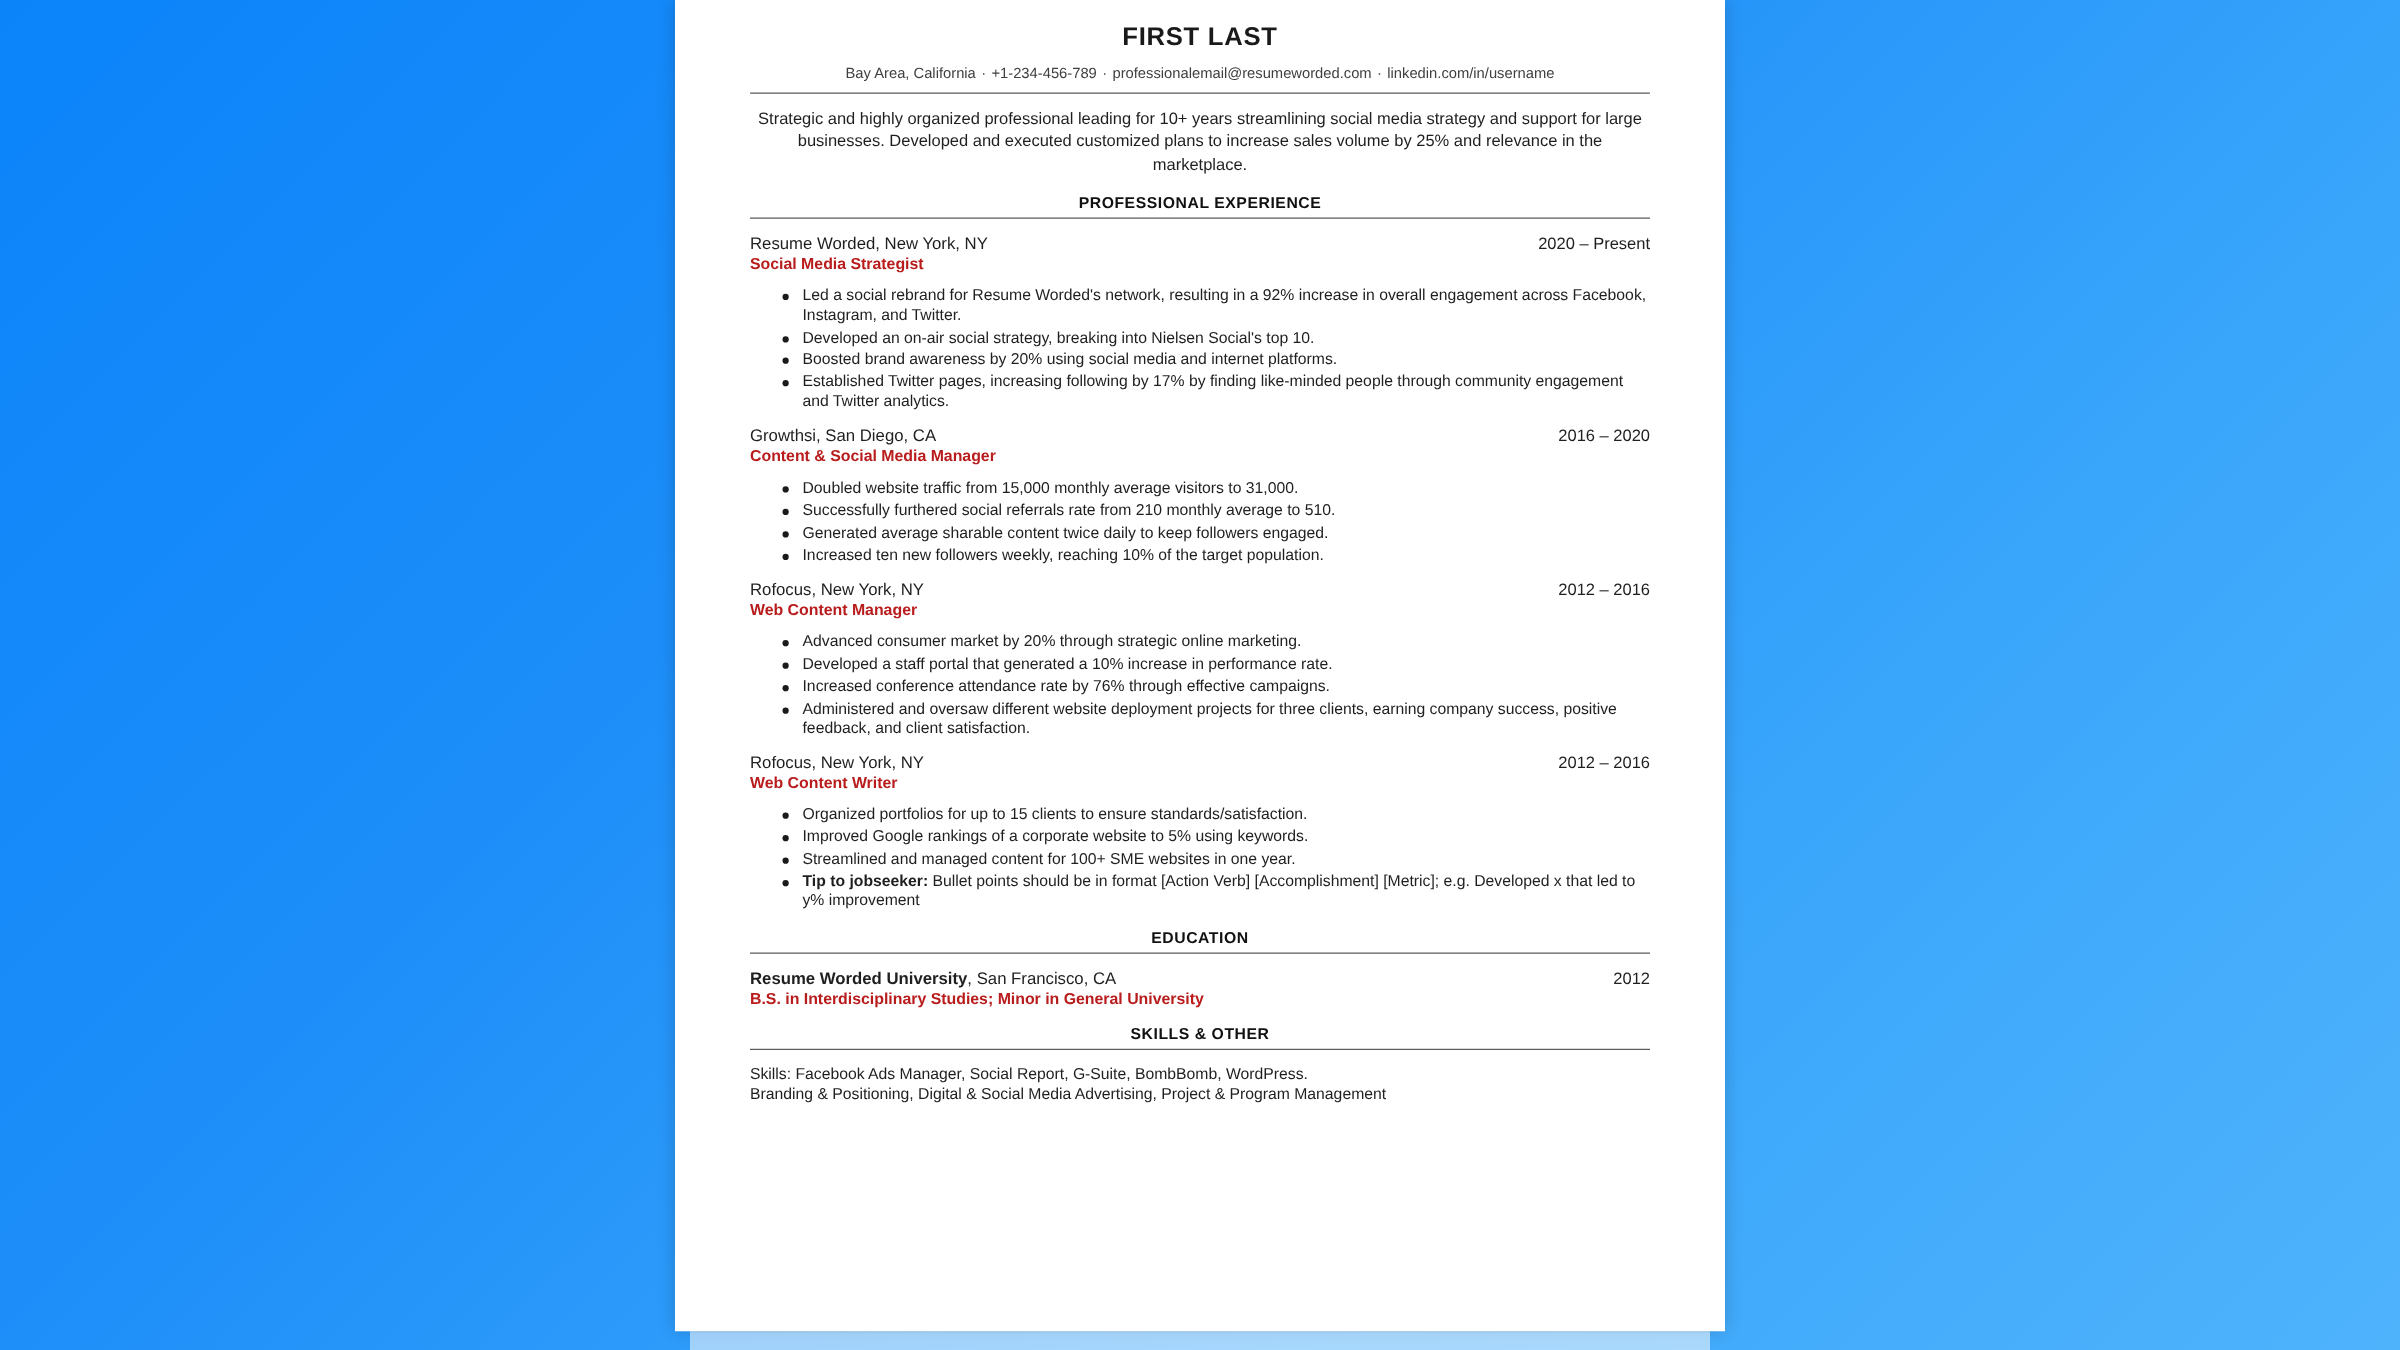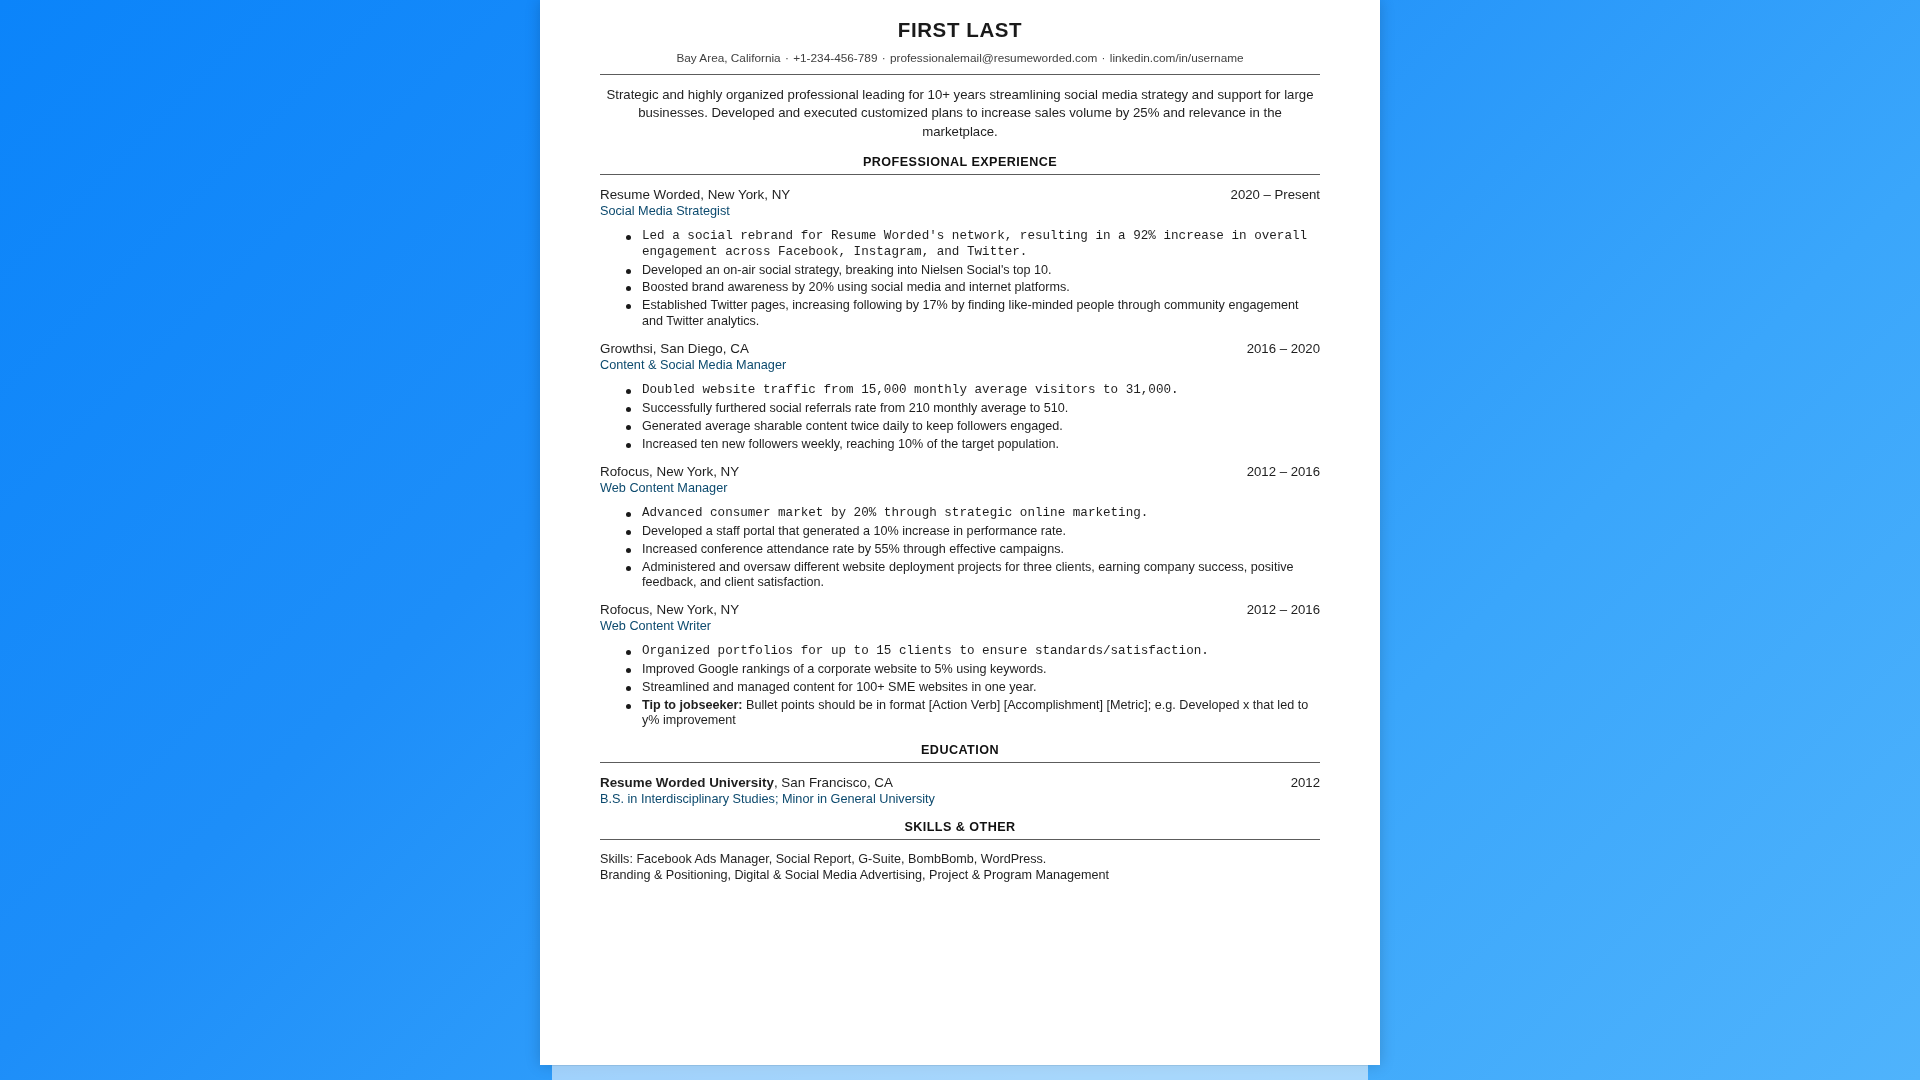--- a/index.html
+++ b/index.html
@@ -111,39 +111,39 @@
   }
   .entry-org .org-bold { font-weight: bold; }
   .entry-dates {
     font-size: 13.2px;
     color: #1f1f1f;
     white-space: nowrap;
     padding-left: 12px;
   }
   .entry-role {
     font-size: 12.7px;
-    font-weight: normal;
-    color: #0c4a6e;
+    font-weight: bold;
+    color: #b91c1c;
     margin-top: 2px;
   }
 
   ul.bullets {
     list-style: none;
     margin: 2px 0 0 0;
     padding: 0 0 0 26px;
   }
   ul.bullets li {
     position: relative;
     font-size: 12.6px;
     color: #1f1f1f;
     line-height: 1.22;
     padding: 0 0 0 16px;
     margin-top: 2.5px;
   }
-  ul.bullets li:first-child { margin-top: 11px; font-family: Liberation Mono, monospace; }
+  ul.bullets li:first-child { margin-top: 11px; }
   ul.bullets li::before {
     content: "";
     position: absolute;
     left: 0;
     top: 6px;
     width: 5px;
     height: 5px;
     border-radius: 50%;
     background: #1a1a1a;
   }
@@ -212,21 +212,21 @@
 
     <div class="entry">
       <div class="entry-top">
         <div class="entry-org">Rofocus, New York, NY</div>
         <div class="entry-dates">2012 – 2016</div>
       </div>
       <div class="entry-role">Web Content Manager</div>
       <ul class="bullets">
         <li>Advanced consumer market by 20% through strategic online marketing.</li>
         <li>Developed a staff portal that generated a 10% increase in performance rate.</li>
-        <li>Increased conference attendance rate by 55% through effective campaigns.</li>
+        <li>Increased conference attendance rate by 76% through effective campaigns.</li>
         <li>Administered and oversaw different website deployment projects for three clients, earning company success, positive feedback, and client satisfaction.</li>
       </ul>
     </div>
 
     <div class="entry">
       <div class="entry-top">
         <div class="entry-org">Rofocus, New York, NY</div>
         <div class="entry-dates">2012 – 2016</div>
       </div>
       <div class="entry-role">Web Content Writer</div>

